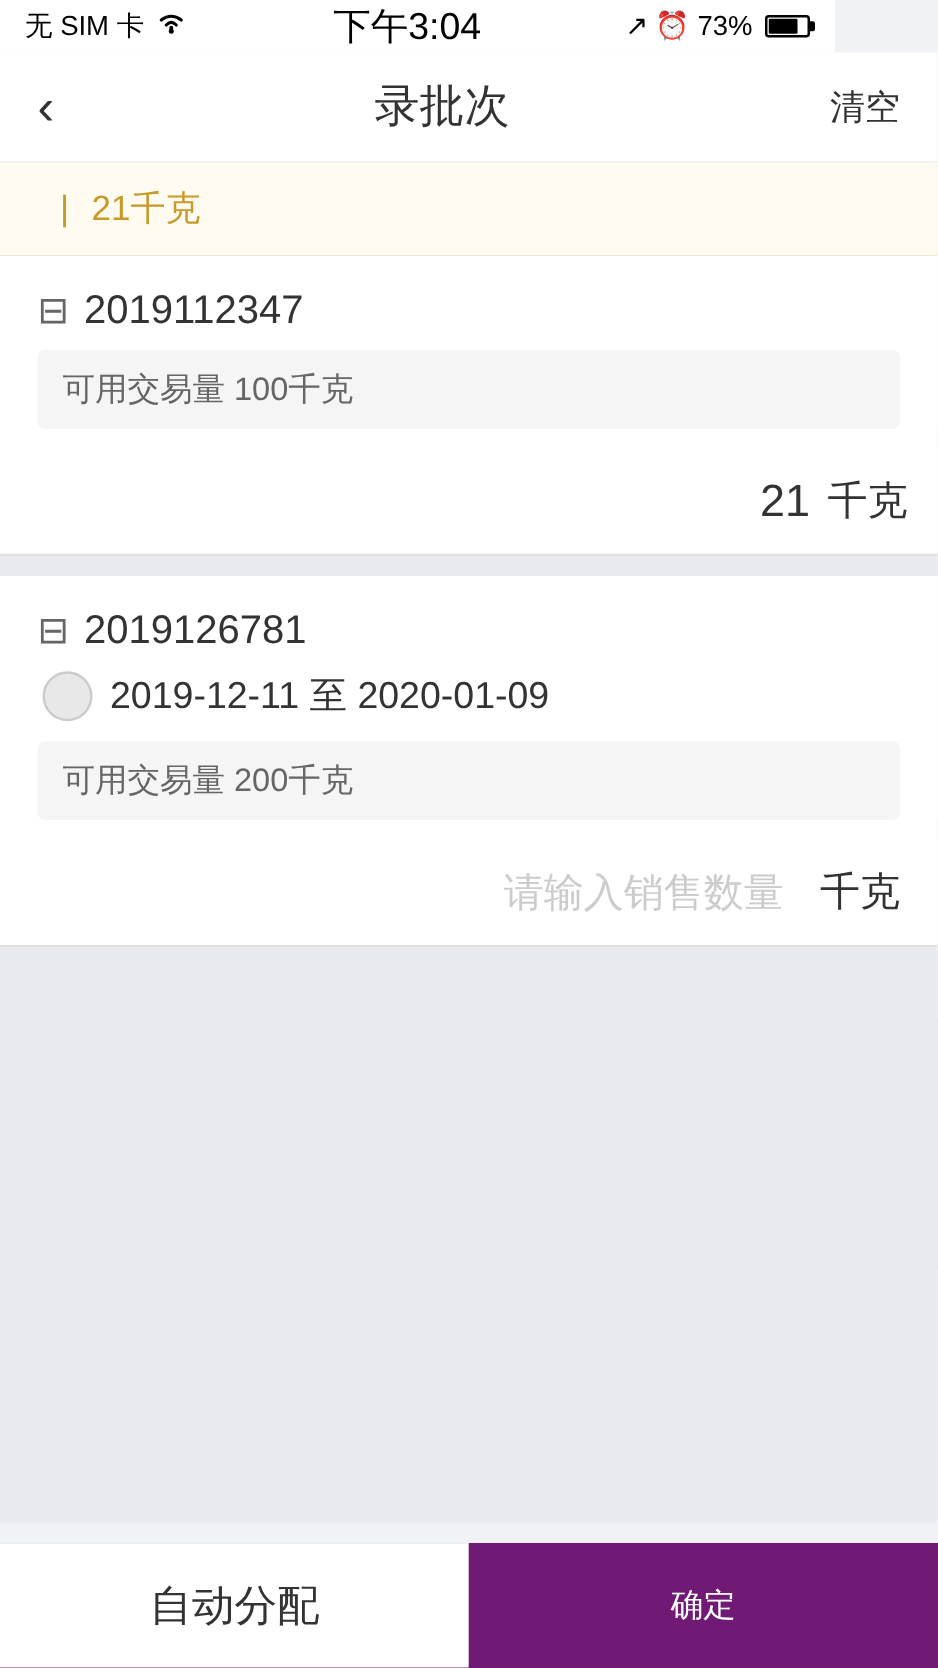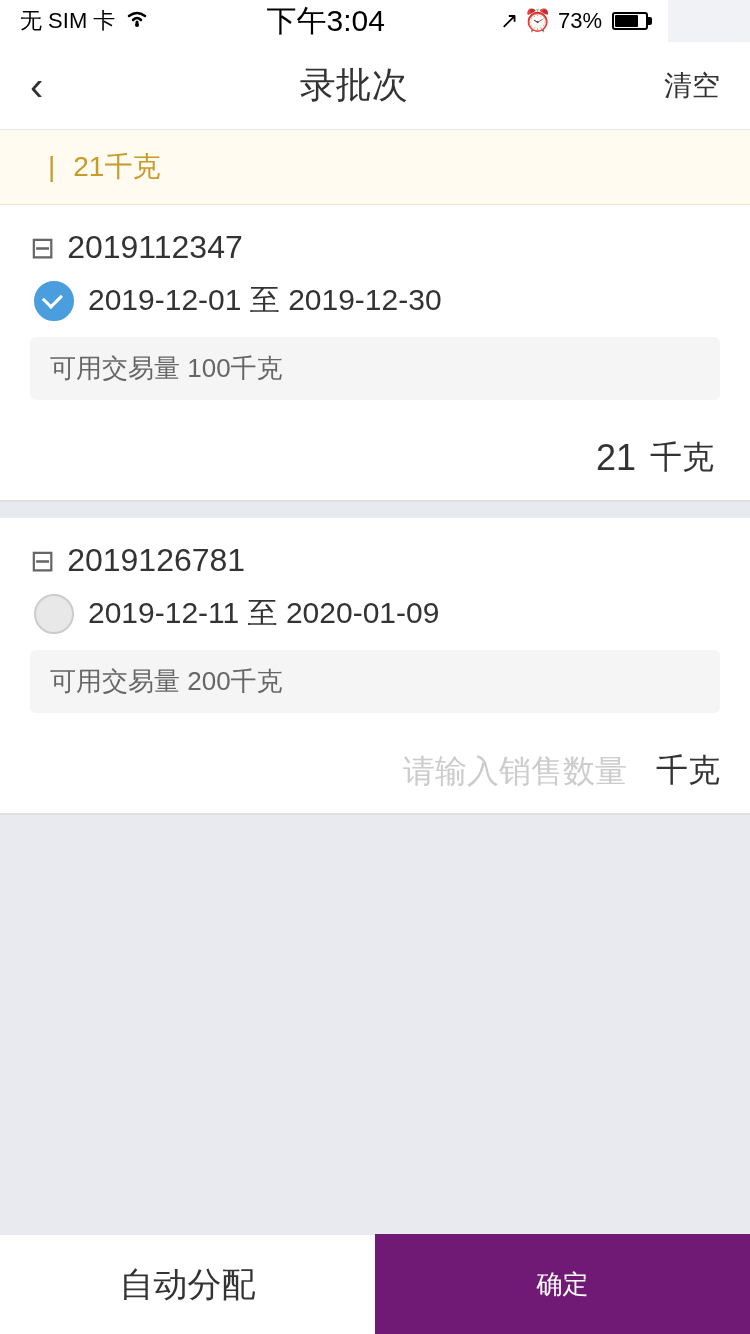--- a/index.html
+++ b/index.html
@@ -158,21 +158,21 @@
       font-size: 26px;
       color: #666;
       margin: 0 0 16px 0;
     }
 
     
     .qty-row {
       display: flex;
       align-items: center;
       justify-content: flex-end;
-      padding: 20px 36px;
+      padding: 20px 24px;
       background: #fff;
       border-bottom: 2px solid #e0e0e0;
       gap: 14px;
     }
     .qty-value {
       font-size: 36px;
       font-weight: 400;
       color: #333;
     }
     .qty-unit {
@@ -321,24 +321,20 @@
   <span class="divider">|</span>
   <span class="value">21千克</span>
 </div>
 
 <div class="batch-card">
   <div class="batch-item">
     <div class="batch-header">
       <span class="batch-icon">⊟</span>
       <span class="batch-id">2019112347</span>
     </div>
-    <div class="batch-date-row">
-      <div class="radio-btn checked"></div>
-      <span class="batch-date-text">2019-12-01 至 2019-12-30</span>
-    </div>
     <div class="availability-box">可用交易量 100千克</div>
   </div>
   <div class="qty-row">
     <span class="qty-value">21</span>
     <span class="qty-unit">千克</span>
   </div>
 </div>
 
 <div class="section-divider"></div>
 

